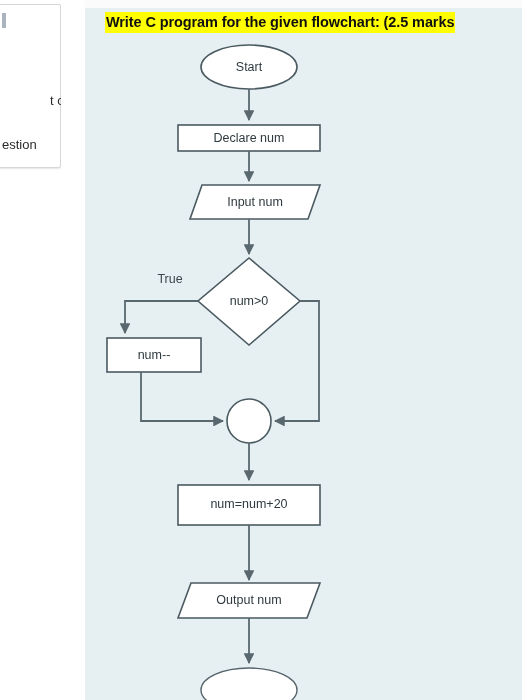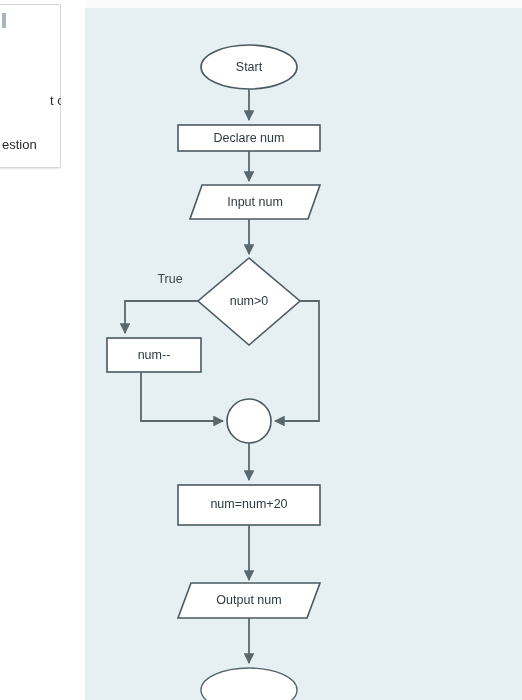--- a/index.html
+++ b/index.html
@@ -143,20 +143,21 @@
     <div class="panel-line" id="panel-line-1">t of</div>
     <div class="panel-line" id="panel-line-2">estion</div>
   </div>
 
   <div id="gutter"></div>
 
   <div id="canvas">
     <div id="canvas-topstrip"></div>
   </div>
 
+  <div id="question-heading">Write C program for the given flowchart: (2.5 marks</div>
 
   <svg id="flowchart" viewBox="0 0 437 700">
 
     <defs>
       <marker id="arrow" viewBox="0 0 10 10" refX="9" refY="5" markerWidth="6" markerHeight="6" orient="auto-start-reverse">
         <path d="M 0 0 L 10 5 L 0 10 z" fill="#59686f"></path>
       </marker>
     </defs>
 
     <g>

